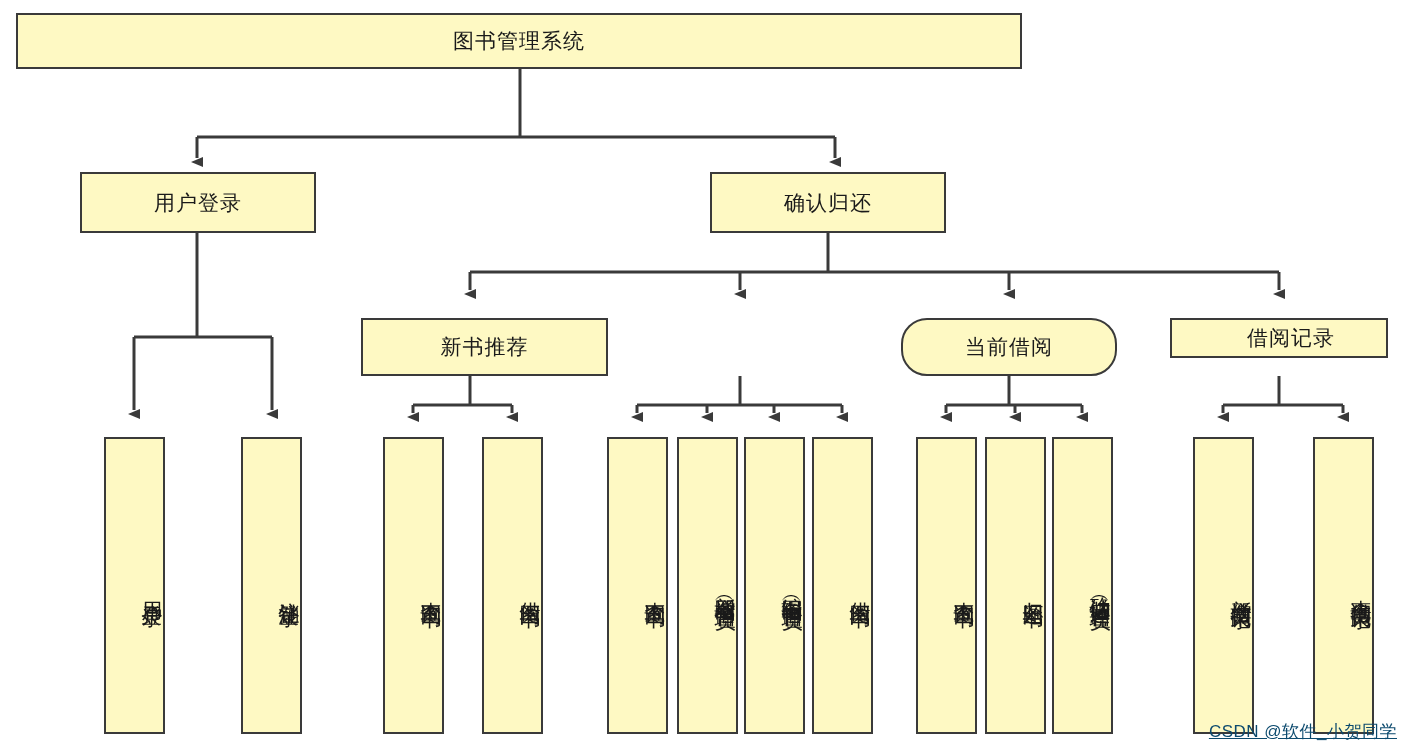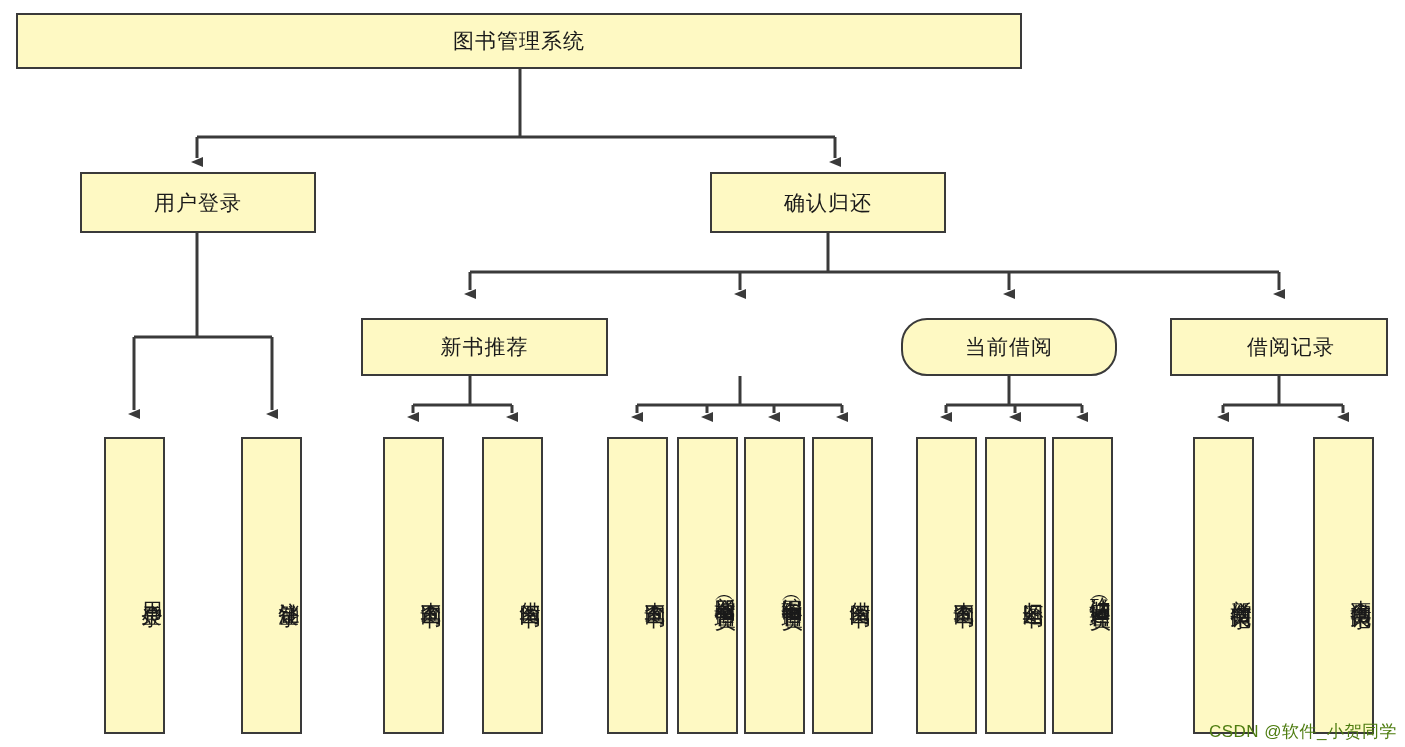--- a/index.html
+++ b/index.html
@@ -5,22 +5,22 @@
   html,body{margin:0;padding:0;background:#ffffff;}
   body{font-family:"Liberation Sans","DejaVu Sans",sans-serif;}
   #canvas{position:relative;width:1405px;height:747px;background:#ffffff;overflow:hidden;}
   #wires{position:absolute;left:0;top:0;width:1405px;height:747px;}
   .node{position:absolute;box-sizing:border-box;border:2px solid #3a3a3a;background:#fef9c3;
         display:flex;align-items:center;justify-content:center;color:#1a1a1a;}
   .node.h{font-size:21px;letter-spacing:1px;}
   .node.v{writing-mode:vertical-rl;text-orientation:upright;font-size:21px;letter-spacing:2px;
           padding-top:6px;align-items:flex-start;justify-content:center;}
   .node.v .txt{writing-mode:vertical-rl;text-orientation:upright;line-height:1.05;}
-  .watermark{position:absolute;right:8px;bottom:4px;font-size:17px;color:#4d7c0f;
-             white-space:nowrap;letter-spacing:0.5px;}
+  .watermark{position:absolute;right:8px;bottom:4px;font-size:17px;color:#0c4a6e;
+             white-space:nowrap;letter-spacing:0.5px;text-decoration:underline;}
 </style>
 </head>
 <body>
 
 <div id="canvas">
 
   <svg id="wires" viewBox="0 0 1405 747">
     <defs>
       <marker id="arrow" markerWidth="10" markerHeight="12" refX="1" refY="6" orient="auto" markerUnits="userSpaceOnUse">
         <path d="M0,0 L10,0 L5,12 Z" fill="#3a3a3a"></path>
@@ -80,21 +80,21 @@
   <div class="node h" style="left:710px;top:172px;width:236px;height:61px;">
     <span class="txt">确认归还</span>
   </div>
 
   <div class="node h" style="left:361px;top:318px;width:247px;height:58px;">
     <span class="txt">新书推荐</span>
   </div>
   <div class="node h" style="left:901px;top:318px;width:216px;height:58px;border-radius:26px;">
     <span class="txt">当前借阅</span>
   </div>
-  <div class="node h" style="left:1170px;top:318px;width:218px;height:58px;padding-left:24px;">
+  <div class="node h" style="left:1170px;top:318px;width:218px;height:40px;padding-left:24px;">
     <span class="txt">借阅记录</span>
   </div>
 
   <div class="node v" style="left:104px;top:437px;width:61px;height:297px;">
     <span class="txt">用户登录</span>
   </div>
   <div class="node v" style="left:241px;top:437px;width:61px;height:297px;">
     <span class="txt">注销登录</span>
   </div>
 

